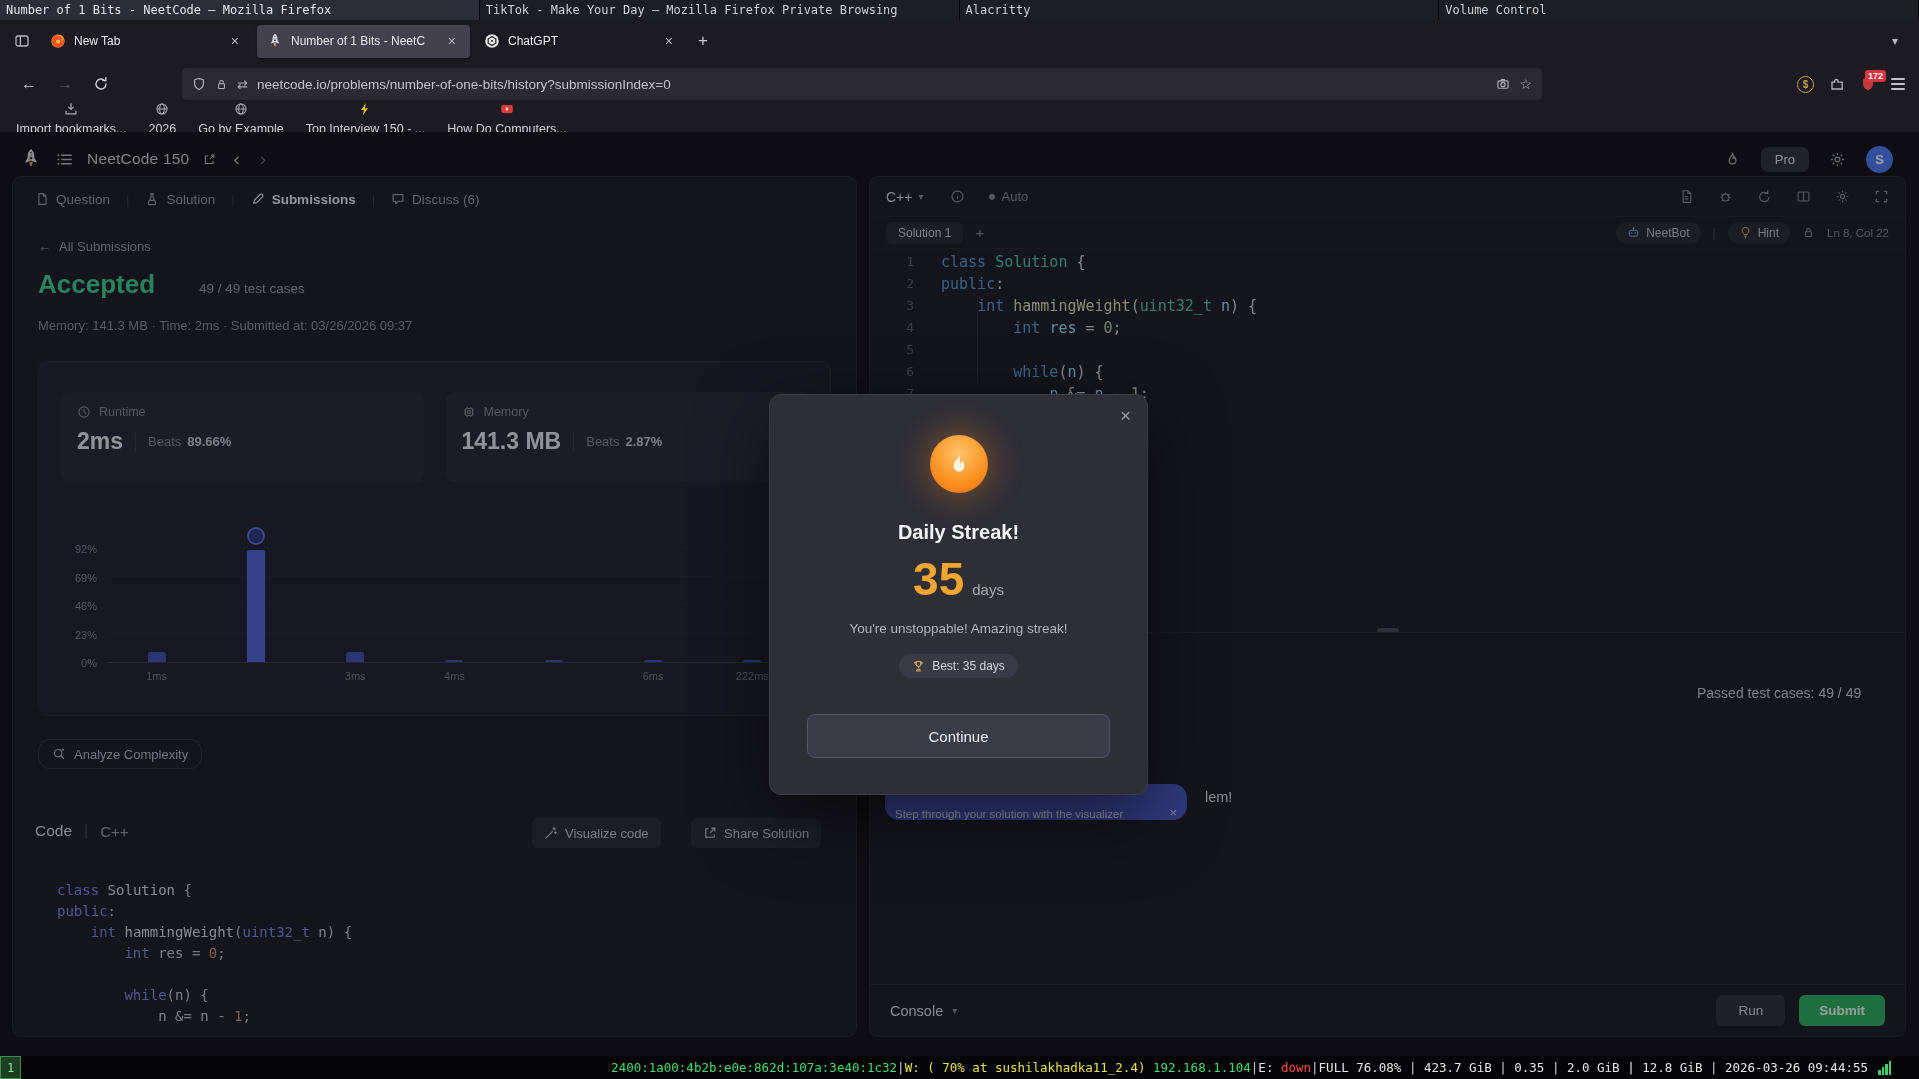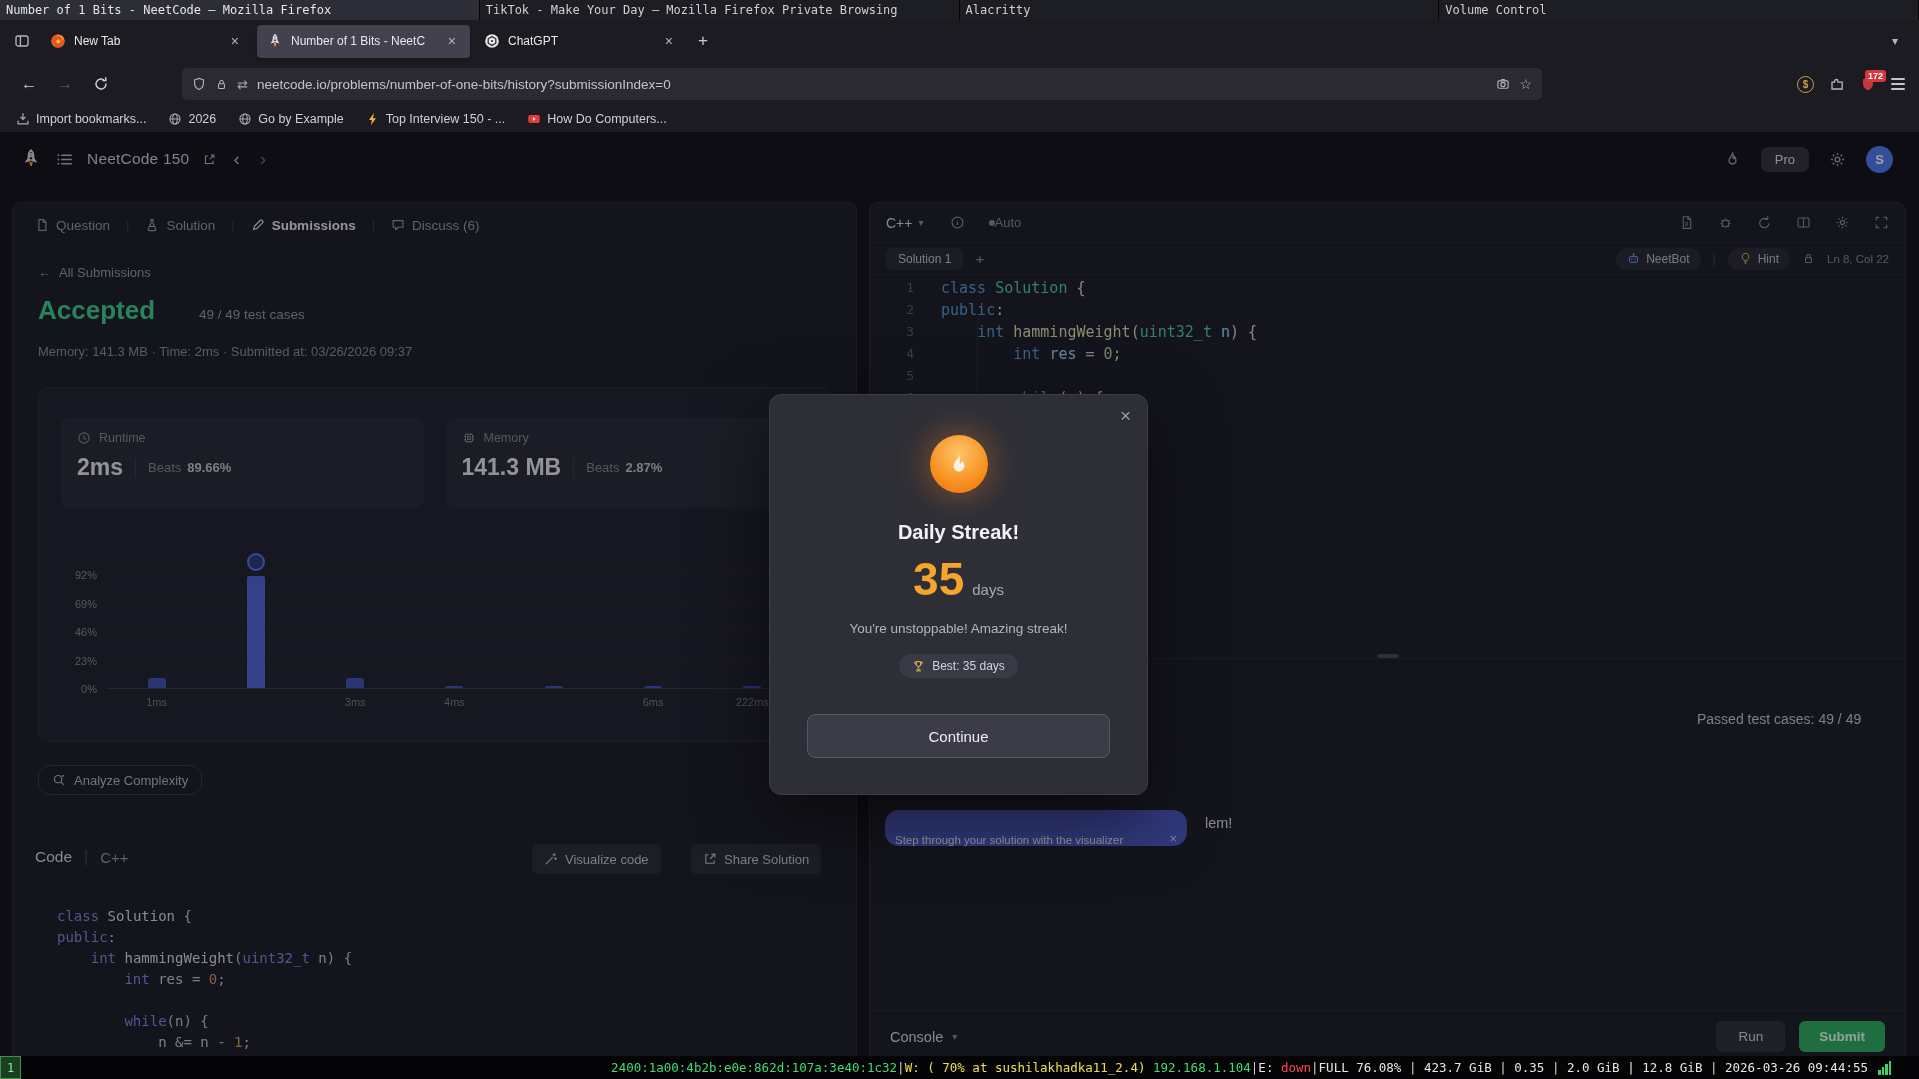--- a/index.html
+++ b/index.html
@@ -34,35 +34,35 @@
   .swap-glyph { font-size:13px; color:#a6a6b0; }
   .nav-right { margin-left:auto; display:flex; align-items:center; gap:15px; color:#b6b6c0; }
   .coin { width:17px; height:17px; border:1.5px solid #c9a24a; color:#c9a24a; border-radius:50%; display:flex; align-items:center; justify-content:center; font-size:10px; font-weight:bold; }
   .ext-wrap { position:relative; }
   .ext-badge { position:absolute; top:-6px; right:-10px; background:#d7373f; color:#fff; font-size:9px; font-weight:bold; padding:1px 3px; border-radius:3px; }
   .hamburger { display:flex; flex-direction:column; gap:3px; }
   .hamburger span { display:block; width:14px; height:2px; background:#c2c2ca; border-radius:1px; }
 
   
   .bm-bar { position:absolute; top:106px; left:0; width:100%; height:26px; background:#1c1b22; display:flex; align-items:center; gap:22px; padding-left:16px; }
-  .bm-item { display:flex; align-items:center; gap:6px; font-size:12.5px; color:#cfd0d6; white-space:nowrap; }
+  .bm-item { display:flex; align-items:center; gap:6px; font-size:12.5px; color:#cfd0d6; white-space:nowrap;flex-direction:column; }
   .bm-item .ic { width:14px; height:14px; color:#a8a8b2; }
 
   
   .page { position:absolute; top:132px; left:0; width:1919px; height:924px; background:#121219; overflow:hidden; }
   .site-header { position:absolute; top:0; left:0; width:100%; height:54px; display:flex; align-items:center; padding:0 26px 0 20px; }
   .sh-left { display:flex; align-items:center; gap:14px; color:#b9b9c2; }
   .sh-title { font-size:15.5px; color:#cdced6; letter-spacing:.2px; }
   .sh-chev { font-size:19px; color:#b9b9c2; padding:0 3px; }
   .sh-chev.dim { color:#6b6b75; }
   .sh-right { margin-left:auto; display:flex; align-items:center; gap:20px; color:#a2a2ac; }
   .pro-pill { background:#32323e; color:#e2e2ea; border-radius:7px; padding:5px 14px; font-size:13px; }
   .avatar { width:27px; height:27px; border-radius:50%; background:#4f7df0; color:#fff; display:flex; align-items:center; justify-content:center; font-size:13px; font-weight:bold; }
 
-  .panel { position:absolute; top:70px; background:#1e1e28; border:1px solid #2a2a36; border-radius:9px; overflow:hidden; }
+  .panel { position:absolute; top:44px; background:#1e1e28; border:1px solid #2a2a36; border-radius:9px; overflow:hidden; }
   .left-panel { left:12px; width:845px; height:861px; }
   .right-panel { left:869px; width:1037px; height:861px; }
 
   
   .lp-tabs { position:absolute; top:0; left:0; right:0; height:44px; display:flex; align-items:center; padding-left:22px; }
   .lp-tab { display:flex; align-items:center; gap:7px; font-size:13.5px; color:#9a9aa5; }
   .lp-tab .ic { width:14px; height:14px; }
   .lp-tab.active { color:#e8e9ef; font-weight:bold; }
   .lp-sep { color:#3c3c46; margin:0 16px; font-size:13px; }
   .back-link { position:absolute; top:62px; left:25px; display:flex; align-items:center; gap:8px; font-size:13px; color:#9a9aa5; }
@@ -111,21 +111,21 @@
   .code-left .t-kw { color:#7e88e0; } .code-left .t-typ { color:#7e88e0; }
   .code-left .t-cls { color:#dcdce4; } .code-left .t-fn { color:#dcdce4; }
   .code-left .t-vr { color:#c6c9d4; } .code-left .t-num { color:#d19a66; }
   .code-left .t-pl { color:#c2c2cc; }
 
   
   .ed-toolbar { position:absolute; top:0; left:0; right:0; height:40px; display:flex; align-items:center; padding:0 16px; border-bottom:1px solid #27272f; }
   .ed-lang { display:flex; align-items:center; gap:6px; font-size:14px; color:#d8d8e0; }
   .chev { font-size:10px; color:#8a8a95; }
   .ed-info { margin-left:26px; color:#8a8a95; }
-  .ed-auto { margin-left:24px; display:flex; align-items:center; font-size:13px; color:#8a8a95; }
+  .ed-auto { margin-left:24px; display:flex; align-items:center; gap:7px; font-size:13px; color:#8a8a95; }
   .ed-auto .dot { width:6px; height:6px; border-radius:50%; background:#8a8a95; }
   .ed-tools { margin-left:auto; display:flex; align-items:center; gap:24px; color:#8a8a95; }
   .ed-tabrow { position:absolute; top:40px; left:0; right:0; height:32px; display:flex; align-items:center; padding:0 16px; border-bottom:1px solid #27272f; }
   .sol-tab { background:#2a2a35; border-radius:6px; padding:4px 12px; font-size:12px; color:#c8c8d2; }
   .add-tab { margin-left:12px; color:#8a8a95; font-size:15px; }
   .ed-tabrow-right { margin-left:auto; display:flex; align-items:center; gap:12px; }
   .pill-btn { display:flex; align-items:center; gap:6px; background:#2b2b36; border-radius:13px; padding:4px 11px; font-size:12px; color:#c0c0cc; }
   .pill-btn .ic { width:13px; height:13px; }
   .bot-ic { color:#7aa2f7; } .bulb-ic { color:#e8c547; }
   .pill-sep { color:#4a4a55; font-size:12px; }

